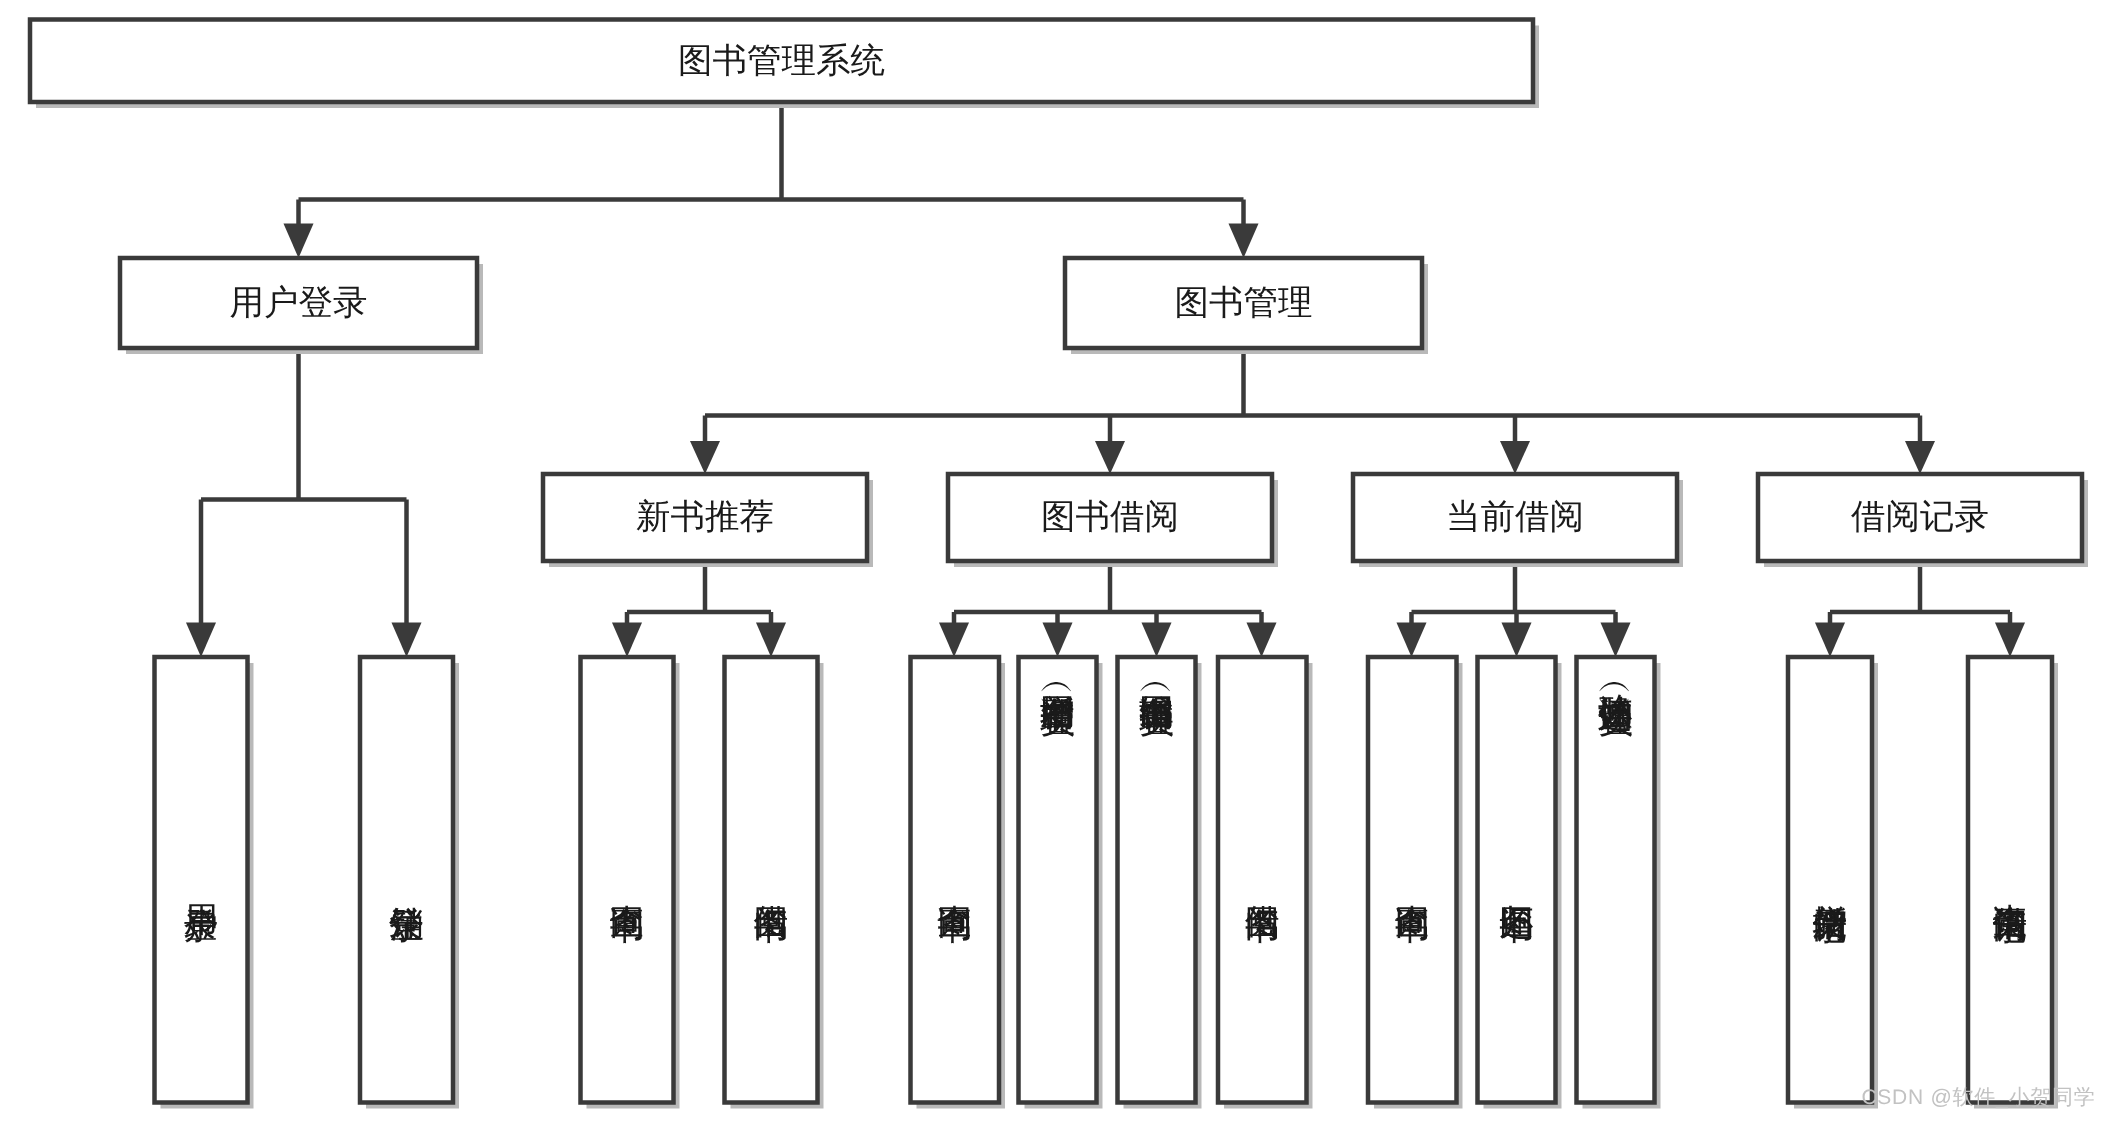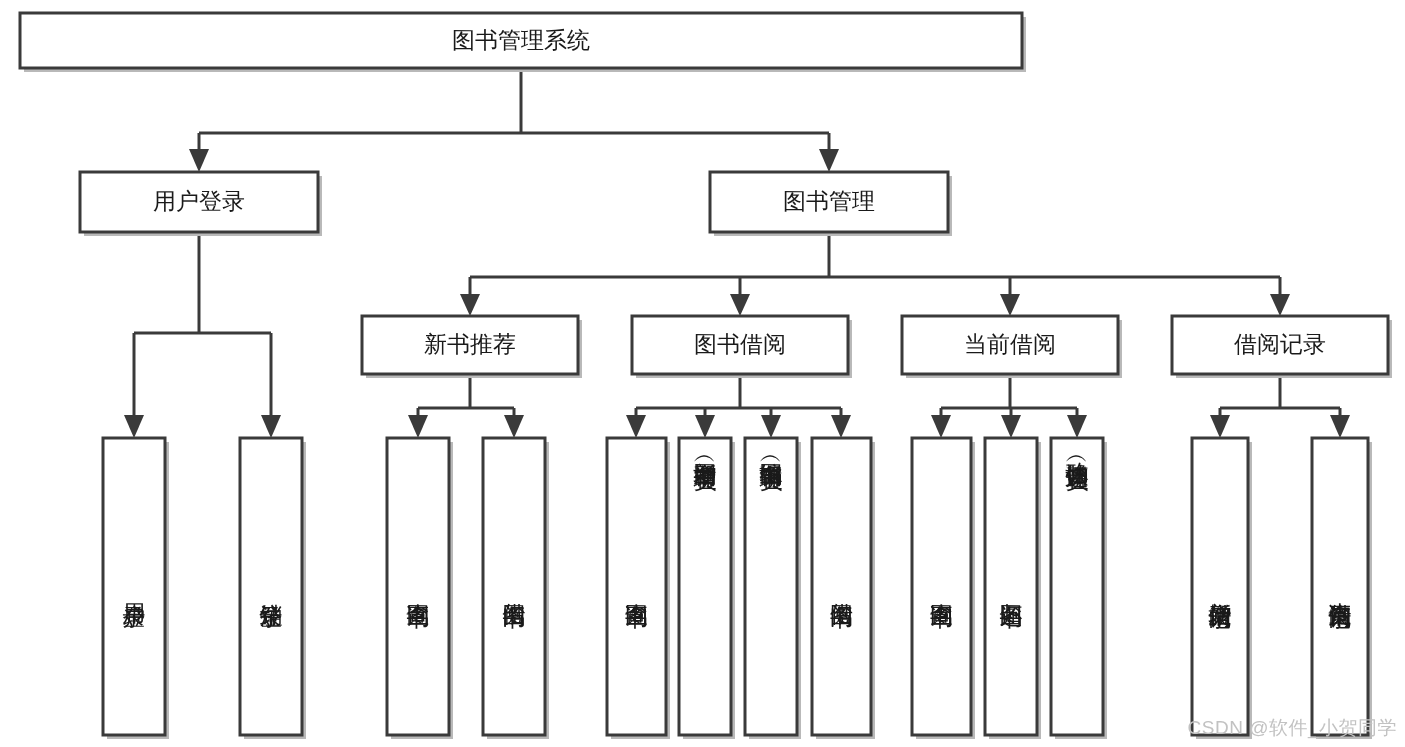--- a/index.html
+++ b/index.html
@@ -70,21 +70,21 @@
     line-height: 1.18;
     color: #1a1a1a;
     letter-spacing: 1px;
     white-space: nowrap;
   }
   #watermark {
     position: absolute;
     right: 8px;
     bottom: 6px;
     font-family: "Liberation Sans", "DejaVu Sans", sans-serif;
-    font-size: 19px;
+    font-size: 14px;
     color: #c2c2c2;
     letter-spacing: 0.5px;
     white-space: nowrap;
   }
 </style>
 </head>
 <body>
 
 <div id="diagram-root">
 

